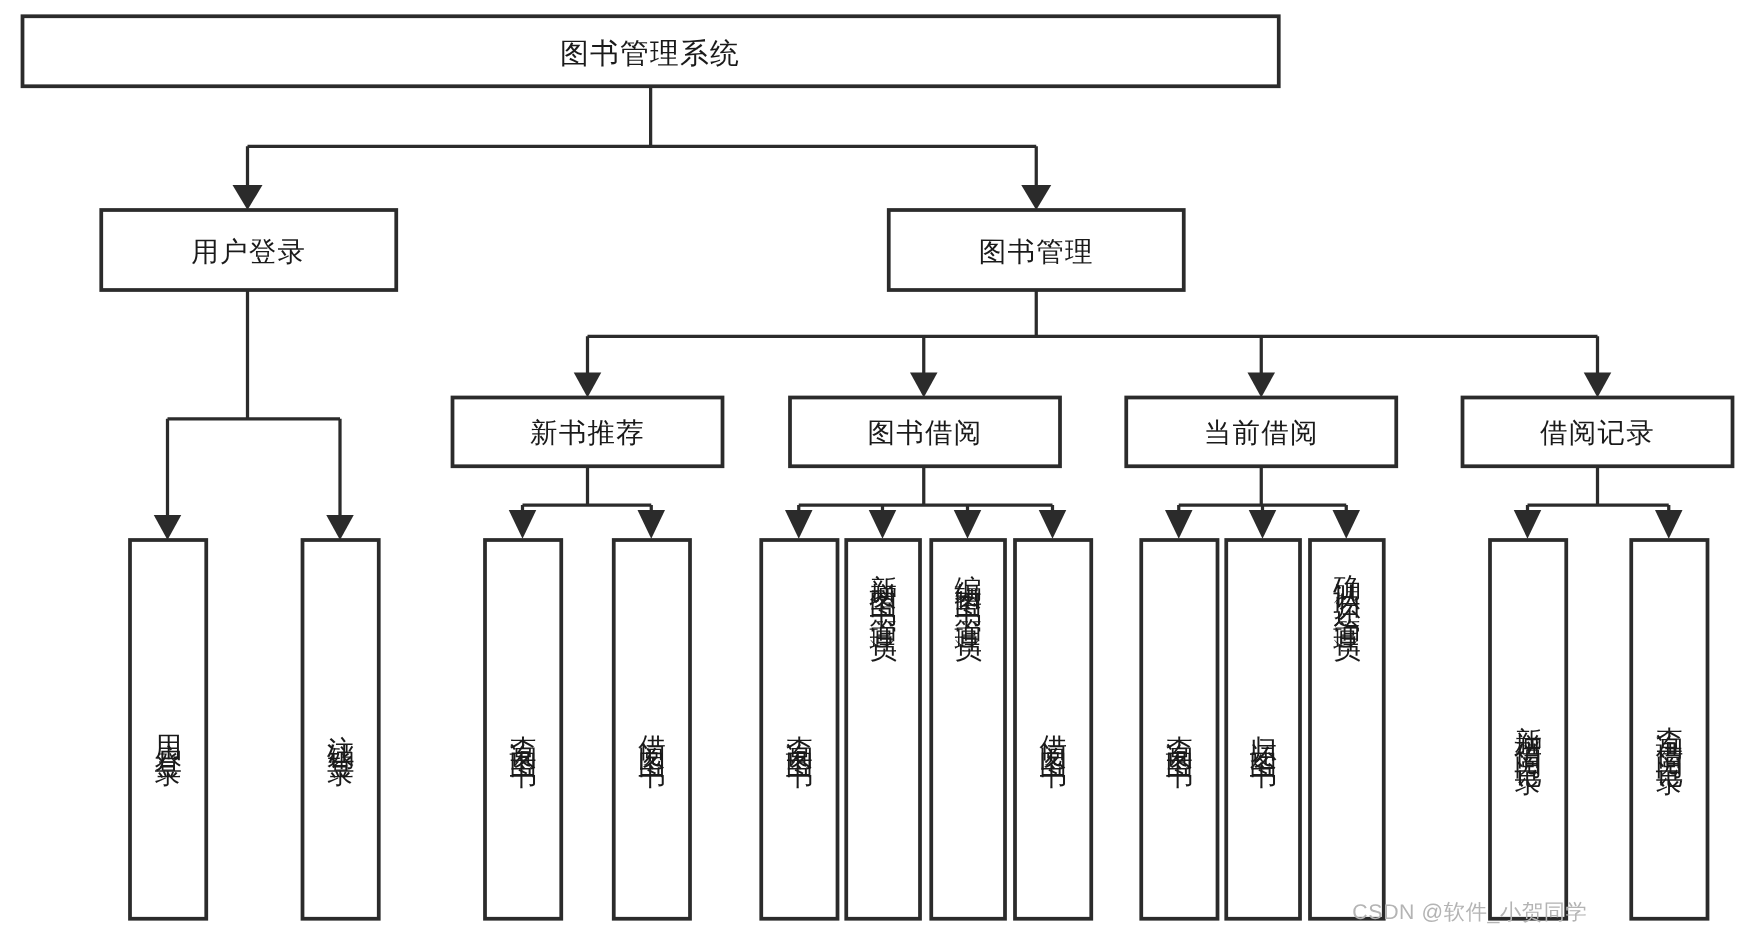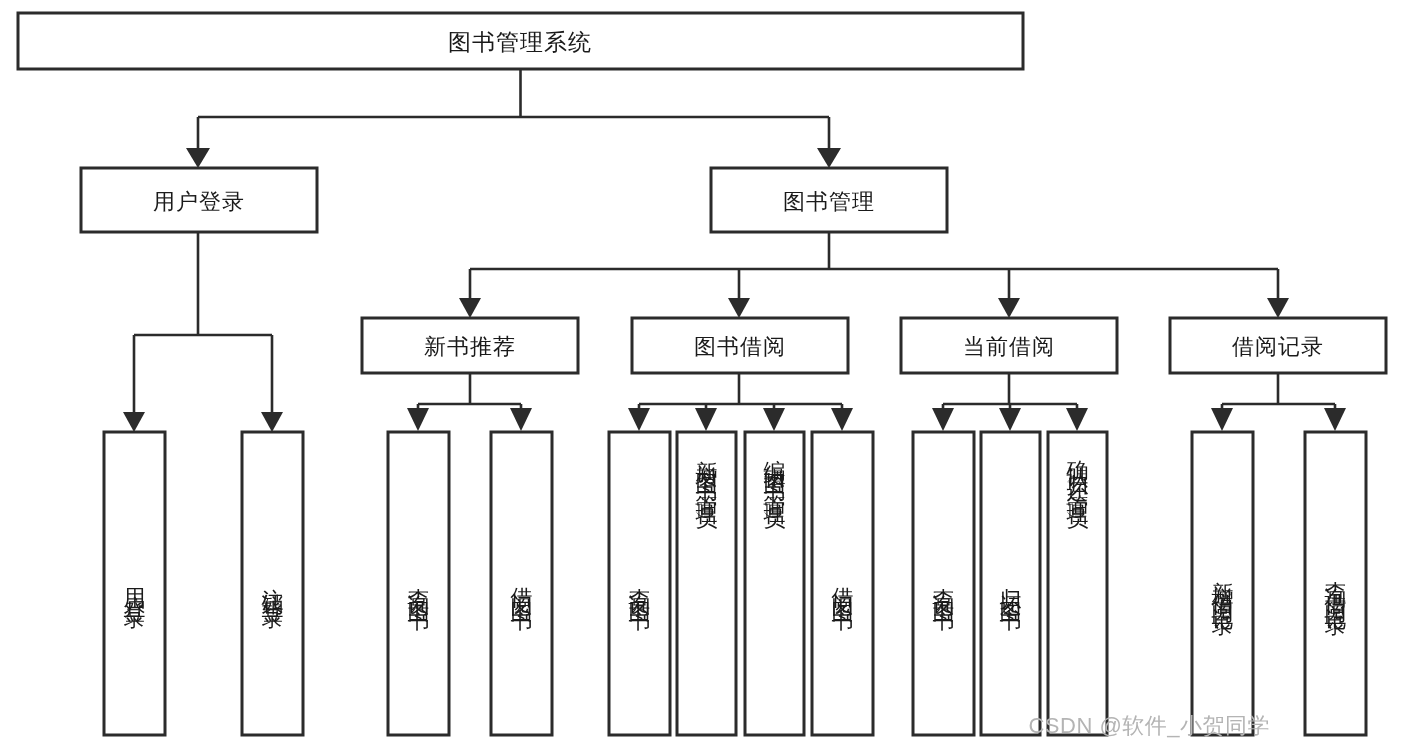--- a/index.html
+++ b/index.html
@@ -38,21 +38,21 @@
     line-height:1;
     letter-spacing:7px;
     color:#1a1a1a;
     white-space:nowrap;
     pointer-events:none;
     text-align:center;
   }
   .watermark{
     position:absolute;right:8px;bottom:6px;
     font-family:"Liberation Sans","DejaVu Sans",sans-serif;
-    font-size:22px;color:#b4b4b4;letter-spacing:.5px;
+    font-size:17px;color:#b4b4b4;letter-spacing:.5px;
     white-space:nowrap;
     text-align:center;
   }
 </style>
 </head>
 <body>
 
 <div id="diagram-root">
 
   <svg id="diagram-svg" viewBox="0 0 1405 747">

